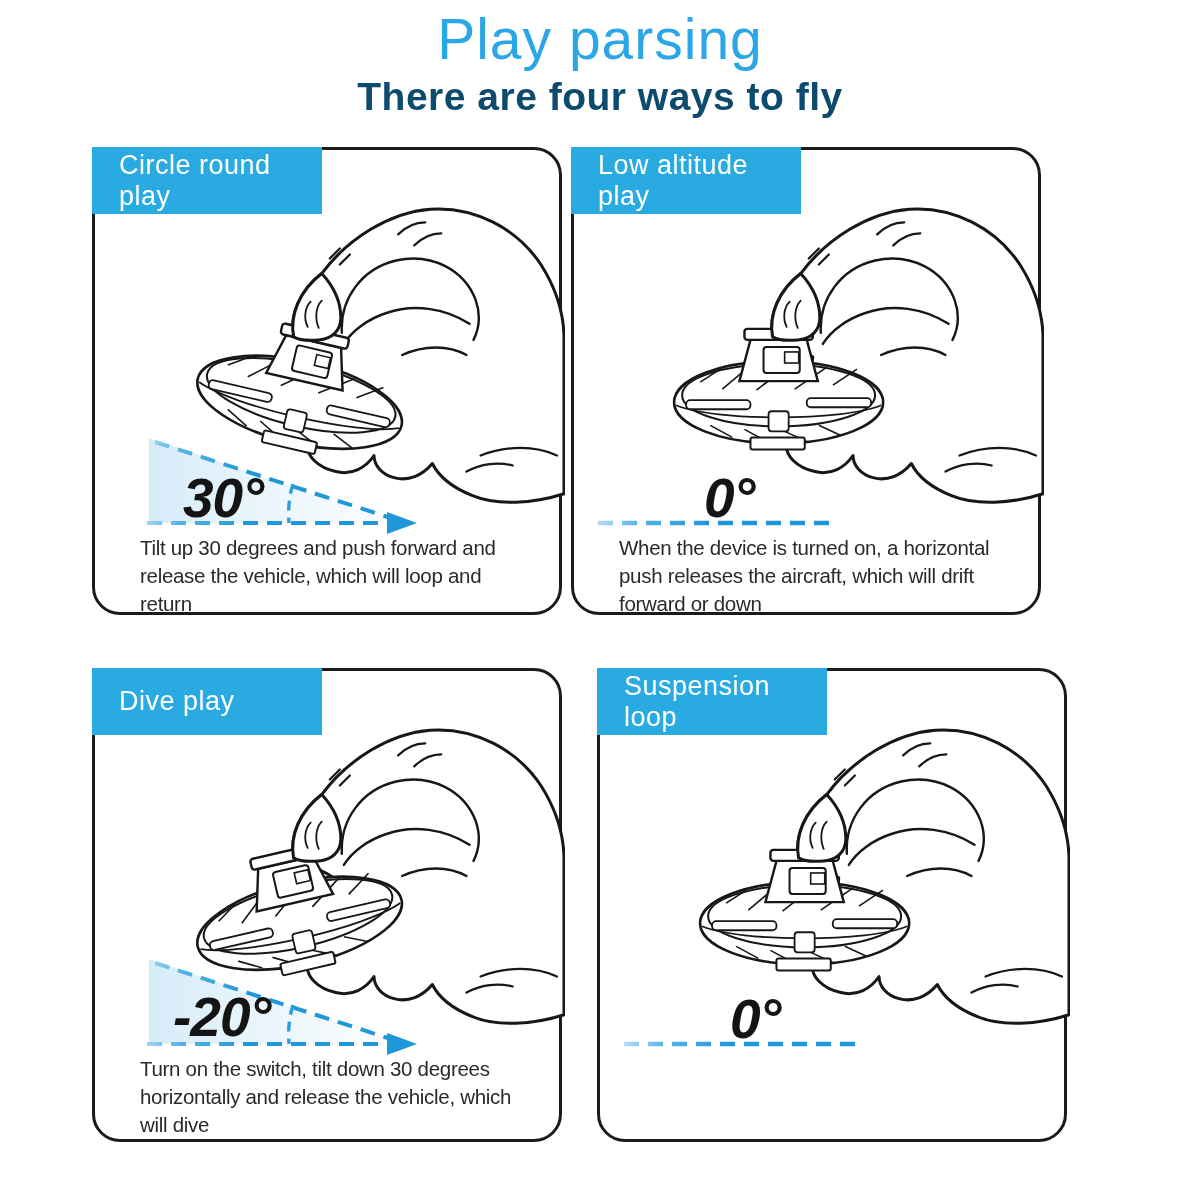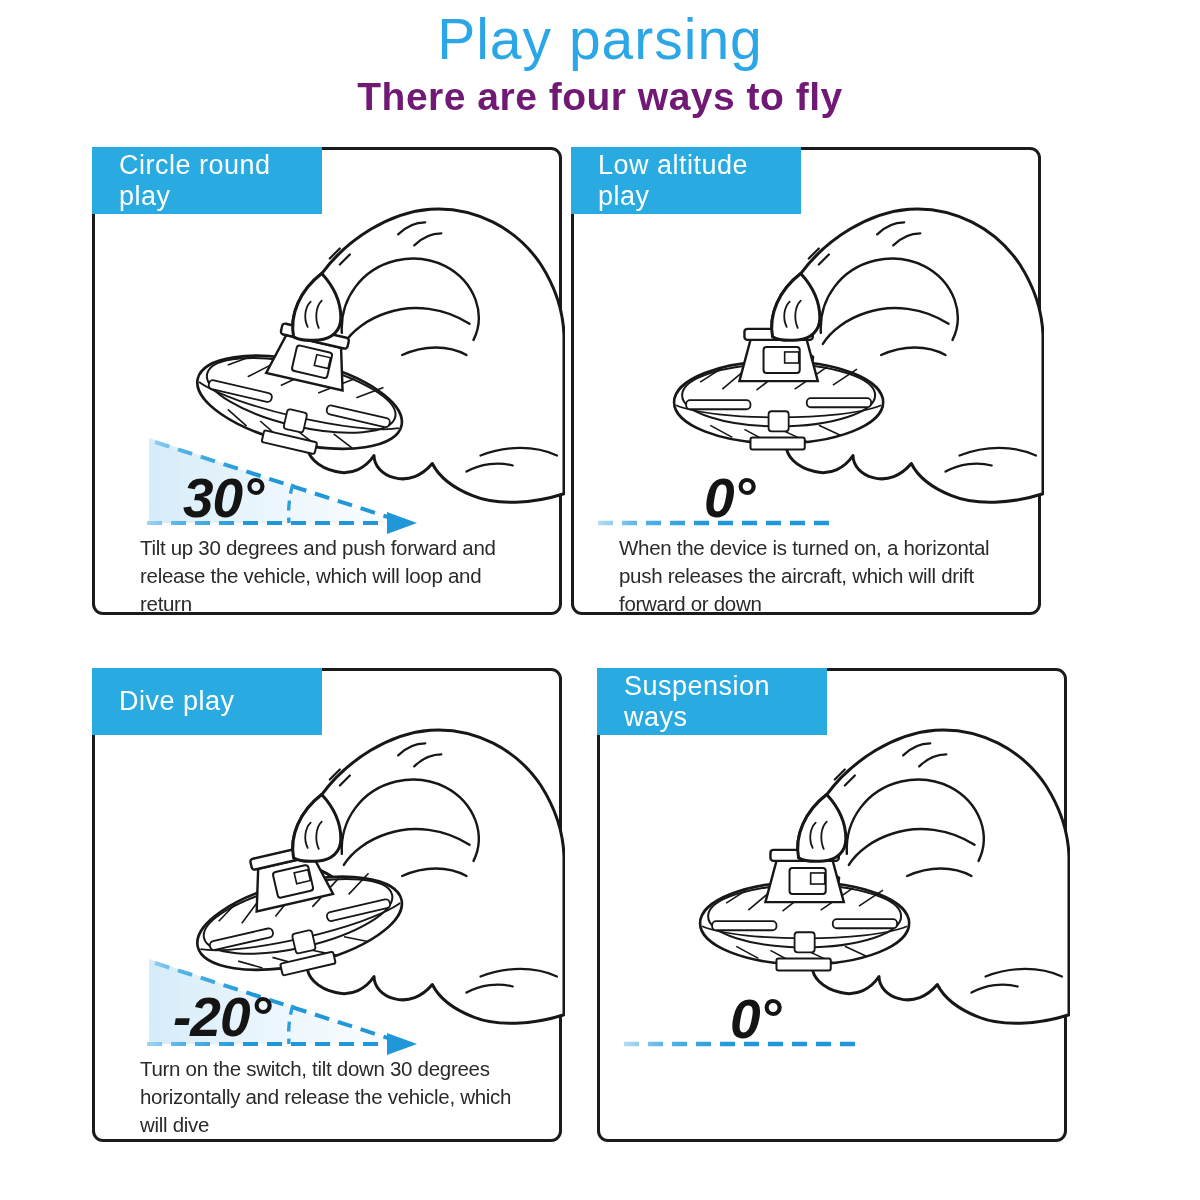--- a/index.html
+++ b/index.html
@@ -2,25 +2,25 @@
 <html style="--accent: #29abe2; --accent_title: #2ba6e7; --dash_strong: #1f97d8; --dash_pale: #c2e2f5; --wedge_fill: #cfe9f8; --outline: #1b1b1b; --body_text: #2a2a2a;"><head>
 <meta charset="utf-8">
 <style>
   html,body{margin:0;padding:0;background:#fff;}
   body{
     width:1200px;height:1200px;position:relative;overflow:hidden;
     font-family:"Liberation Sans",sans-serif;
   }
   .header{position:absolute;top:6px;left:0;width:100%;text-align:center;}
   .title{margin:0;font-size:57px;font-weight:400;color:var(--accent_title,#2ba6e7);letter-spacing:1px;}
-  .subtitle{margin:3px 7px 0;font-size:39px;font-weight:700;color:#701a75;letter-spacing:0.5px;}
+  .subtitle{margin:3px 7px 0;font-size:39px;font-weight:700;color:#0c4a6e;letter-spacing:0.5px;}
 
   .panel{
     position:absolute;width:470px;background:#fff;box-sizing:border-box;
-    border:3px solid #1b1b1b;border-radius:11px;
+    border:3px solid #1b1b1b;border-radius:28px;
   }
   .panel-label{
     position:absolute;left:-3px;top:-3px;width:230px;height:67px;
     background:var(--accent,#29abe2);
     display:flex;align-items:center;padding-left:27px;box-sizing:border-box;
   }
   .panel-label span{color:#ffffff;font-size:27px;font-weight:500;letter-spacing:0.5px;}
 
   .illus{position:absolute;left:86px;top:46px;width:384px;height:327px;}
   .wedge{position:absolute;left:38px;top:276px;width:310px;height:112px;}
@@ -172,21 +172,21 @@
   </svg>
   <svg class="wedge" viewBox="0 0 310 112">
     <use href="#wedgeShape" xlink:href="#wedgeShape"></use>
   </svg>
   <div class="angle a-left-neg">-20°</div>
   <p class="desc">Turn on the switch, tilt down 30 degrees horizontally and release the vehicle, which will dive</p>
 </section>
 
 <section class="panel" style="left:597px;top:668px;height:474px">
   <div class="panel-label">
-    <span>Suspension ways</span>
+    <span>Suspension loop</span>
   </div>
   <svg class="illus" viewBox="0 0 382 325">
     <use href="#hand" xlink:href="#hand"></use>
     <g>
         <use href="#drone" xlink:href="#drone"></use>
       </g>
     <use href="#fingertip" xlink:href="#fingertip"></use>
   </svg>
   <svg class="flatline" viewBox="0 0 250 18">
     <use href="#flatDash" xlink:href="#flatDash"></use>

